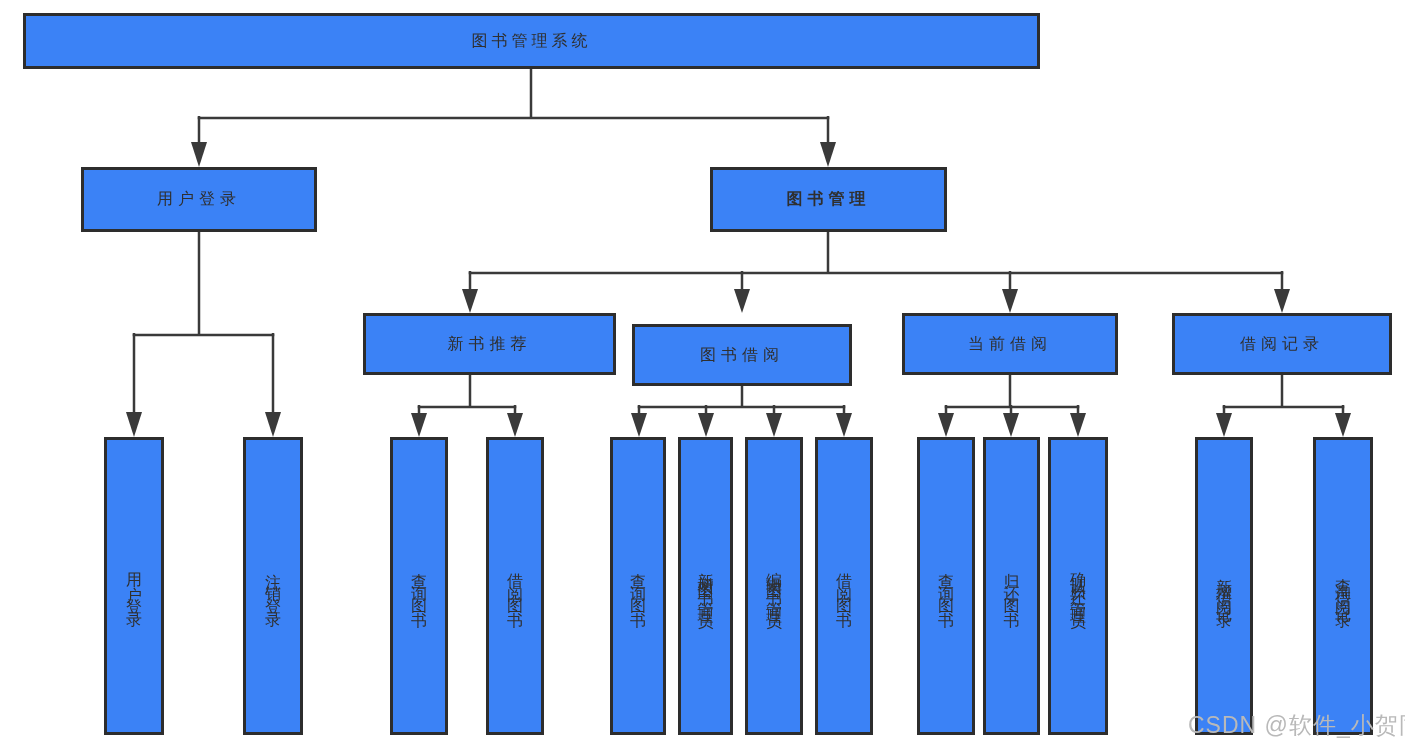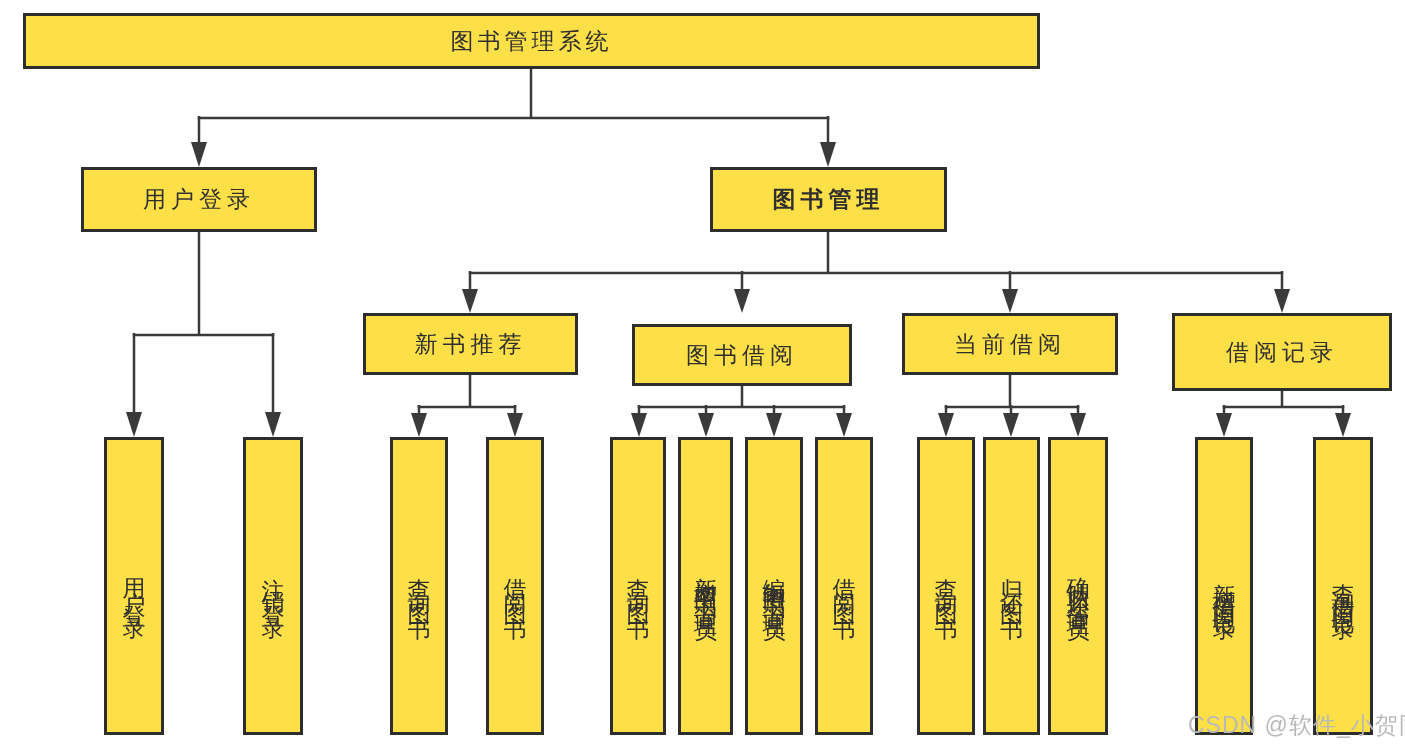--- a/index.html
+++ b/index.html
@@ -17,46 +17,46 @@
     color:var(--text);
     overflow:hidden;
   }
   .wires{position:absolute;left:0;top:0;width:1405px;height:747px;}
   .wires line{stroke:var(--line);stroke-width:2.5;}
   .wires polygon{fill:var(--line);stroke:none;}
   .node{
     position:absolute;
     box-sizing:border-box;
     border:3px solid var(--box-border);
-    background:#fde047;
+    background:#3b82f6;
     display:flex;align-items:center;justify-content:center;
-    font-size:23px;
+    font-size:16px;
     letter-spacing:5px;
     text-align:center;
     white-space:nowrap;
   }
   .node.root-node{letter-spacing:4px;}
   .vnode{white-space:normal;}
   .vtext{
     writing-mode:vertical-lr;
     text-orientation:mixed;
     letter-spacing:13px;
     line-height:1;
     display:block;
   }
   .vtext.ls-mid{letter-spacing:7px;}
   .vtext.ls-tight{letter-spacing:6px;}
   
   #n-root{left:23px;top:13px;width:1017px;height:56px;}
   #n-login{left:81px;top:167px;width:236px;height:65px;}
   #n-mgmt{left:710px;top:167px;width:237px;height:65px;font-weight:bold;}
-  #n-rec{left:363px;top:313px;width:215px;height:62px;}
+  #n-rec{left:363px;top:313px;width:253px;height:62px;}
   #n-borrow{left:632px;top:324px;width:220px;height:62px;}
   #n-current{left:902px;top:313px;width:216px;height:62px;font-family:Liberation Serif, serif;}
-  #n-records{left:1172px;top:313px;width:220px;height:78px;}
+  #n-records{left:1172px;top:313px;width:220px;height:62px;}
   .leaf{top:437px;height:298px;}
   #n-leaf-login{left:104px;width:60px;}
   #n-leaf-logout{left:243px;width:60px;}
   #n-rec-query{left:390px;width:58px;}
   #n-rec-borrow{left:486px;width:58px;}
   #n-bb-query{left:610px;width:56px;}
   #n-bb-add{left:678px;width:55px;}
   #n-bb-edit{left:745px;width:58px;}
   #n-bb-borrow{left:815px;width:58px;}
   #n-cb-query{left:917px;width:58px;}

